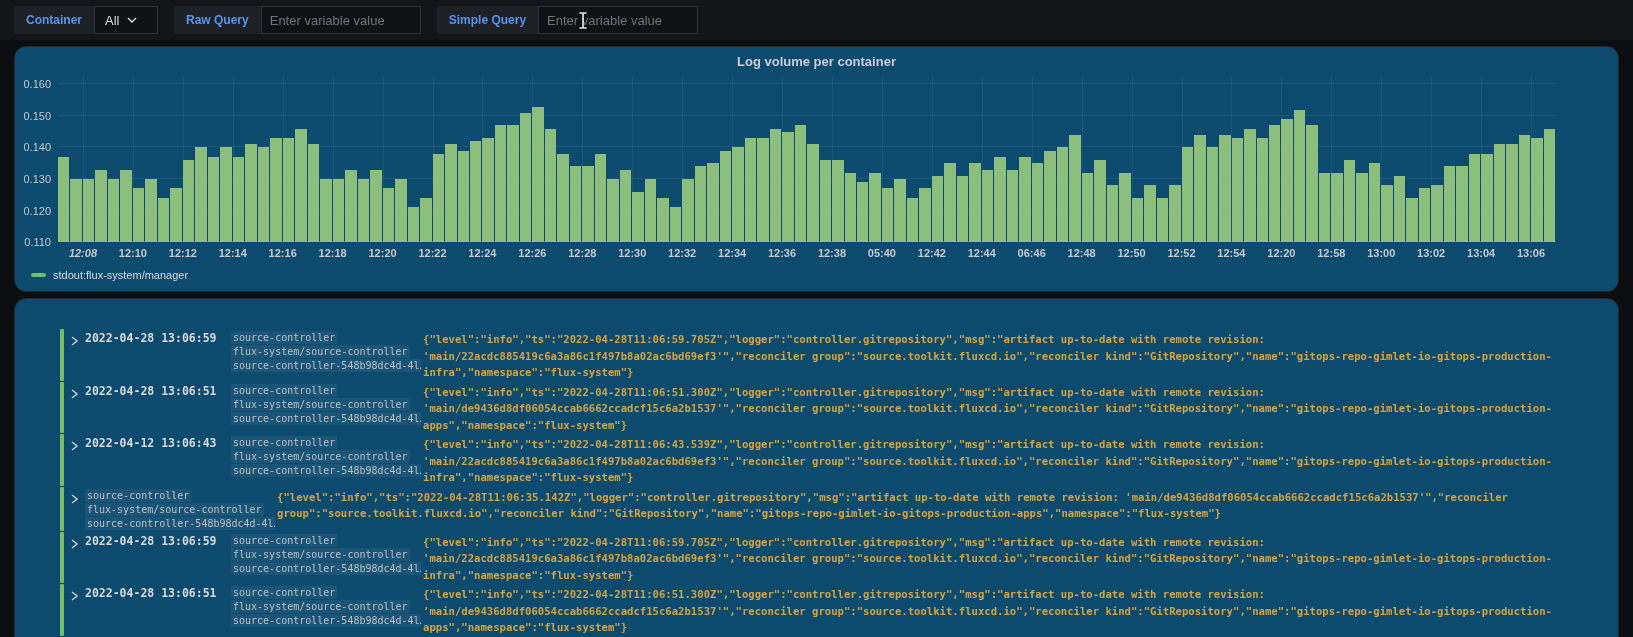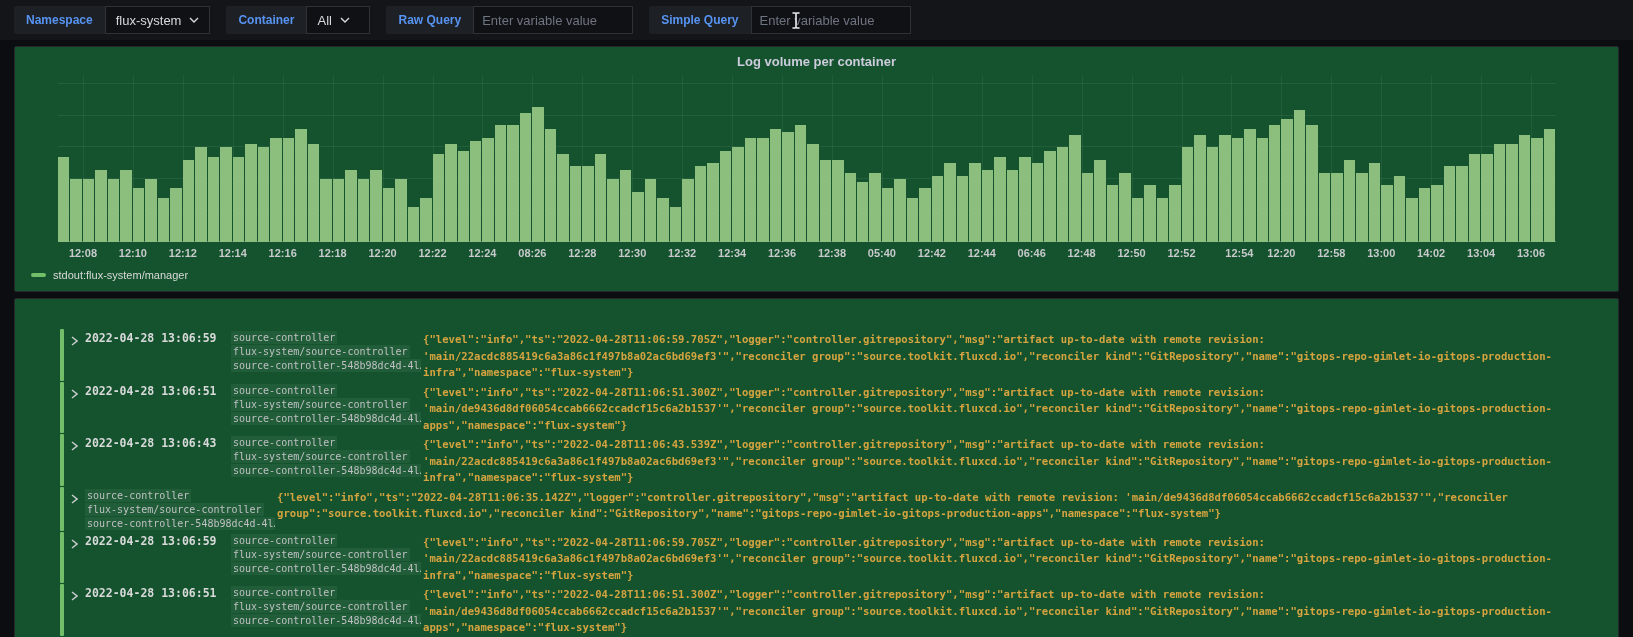--- a/index.html
+++ b/index.html
@@ -10,21 +10,21 @@
   .var-group { display:flex; align-items:stretch; height:28px; }
   .var-label { background:#1d2025; color:#5794f2; font-size:12px; font-weight:700; display:flex; align-items:center; padding:0 12px; border-radius:2px 0 0 2px; white-space:nowrap; }
   .var-select { background:#0f1115; border:1px solid #2e3238; color:#d8d9da; font-size:13px; display:flex; align-items:center; gap:8px; padding:0 10px; min-width:64px; cursor:pointer; }
   .var-input { position:relative; display:flex; }
   .var-input input { background:#0f1115; border:1px solid #2e3238; color:#d8d9da; font-size:13px; padding:0 8px; width:160px; height:28px; outline:none; font-family:"Liberation Sans","DejaVu Sans",sans-serif; }
   .var-input input::placeholder { color:#6e7480; }
   .caret-icon { display:flex; align-items:center; }
   .ibeam { position:absolute; left:40px; top:6px; }
 
   
-  .panel { position:absolute; left:14px; width:1605px; background:#14532d; border:1px solid #25282c; border-radius:2px; }
+  .panel { position:absolute; left:14px; width:1605px; background:#0c4a6e; border:1px solid #25282c; border-radius:12px; }
   .panel-title { text-align:center; color:#ccccdc; font-size:13px; font-weight:600; padding-top:7px; cursor:pointer; }
   #chart-panel { top:46px; height:246px; }
   #logs-panel  { top:298px; height:420px; overflow:hidden; }
 
   
   .plot-wrap { position:absolute; left:43px; top:28px; width:1498px; height:167px; }
   .hgrid { position:absolute; left:0; width:100%; height:1px; background:rgba(255,255,255,0.07); }
   .vgrid { position:absolute; top:0; width:1px; height:100%; background:rgba(255,255,255,0.06); }
   .axis-line { position:absolute; left:0; bottom:0; width:100%; height:1px; background:rgba(255,255,255,0.18); }
   .bars { position:absolute; left:0; bottom:0; width:100%; height:100%; display:flex; align-items:flex-end; gap:1px; }
@@ -45,31 +45,20 @@
   .row-time { width:146px; color:#d8d9da; font-family:"DejaVu Sans Mono","Liberation Mono",monospace; font-size:11.5px; font-weight:700; padding-top:2px; white-space:nowrap; }
   .row-labels { width:192px; padding-top:2px; }
   .row-labels span { display:block; width:fit-content; max-width:190px; overflow:hidden; white-space:nowrap; background:rgba(255,255,255,0.06); color:#bfc1c3; font-family:"DejaVu Sans Mono","Liberation Mono",monospace; font-size:10px; line-height:13px; padding:0 2px; margin-bottom:1px; }
   .row-msg { flex:1; color:#d5a340; font-family:"DejaVu Sans Mono","Liberation Mono",monospace; font-size:10.6px; line-height:16.5px; font-weight:700; padding-top:2px; word-break:break-word; overflow-wrap:anywhere; }
 </style>
 </head>
 <body>
 
 <div class="toolbar">
 
-  <div class="var-group">
-    <div class="var-label">Namespace</div>
-    <div class="var-select">
-      <span>flux-system</span>
-      <span class="caret-icon">
-        <svg width="10" height="6" viewBox="0 0 10 6">
-            <polyline points="1,1 5,5 9,1" fill="none" stroke="#d8d9da" stroke-width="1.4"></polyline>
-          </svg>
-      </span>
-    </div>
-  </div>
 
   <div class="var-group">
     <div class="var-label">Container</div>
     <div class="var-select">
       <span>All</span>
       <span class="caret-icon">
         <svg width="10" height="6" viewBox="0 0 10 6">
             <polyline points="1,1 5,5 9,1" fill="none" stroke="#d8d9da" stroke-width="1.4"></polyline>
           </svg>
       </span>
@@ -93,20 +82,28 @@
         </svg>
       </span>
     </div>
   </div>
 
 </div>
 
 <div class="panel" id="chart-panel">
   <div class="panel-title">Log volume per container</div>
 
+  <div class="ylabels" id="ylabels">
+      <div class="ylabel" style="bottom: 157.547px;">0.160</div>
+      <div class="ylabel" style="bottom: 126.038px;">0.150</div>
+      <div class="ylabel" style="bottom: 94.5283px;">0.140</div>
+      <div class="ylabel" style="bottom: 63.0189px;">0.130</div>
+      <div class="ylabel" style="bottom: 31.5094px;">0.120</div>
+      <div class="ylabel" style="bottom: 0px;">0.110</div>
+    </div>
 
   <div class="plot-wrap" id="plot">
       <div class="hgrid" style="bottom: 157.547px;"></div>
       <div class="hgrid" style="bottom: 126.038px;"></div>
       <div class="hgrid" style="bottom: 94.5283px;"></div>
       <div class="hgrid" style="bottom: 63.0189px;"></div>
       <div class="hgrid" style="bottom: 31.5094px;"></div>
       <div class="hgrid" style="bottom: 0px;"></div>
       <div class="vgrid" style="left: 1.66667%;"></div>
       <div class="vgrid" style="left: 5%;"></div>
@@ -257,48 +254,48 @@
         <div class="bar" style="height: 88.2264px; background: rgb(140, 190, 125);"></div>
         <div class="bar" style="height: 97.6792px; background: rgb(140, 190, 125);"></div>
         <div class="bar" style="height: 97.6792px; background: rgb(140, 190, 125);"></div>
         <div class="bar" style="height: 107.132px; background: rgb(140, 190, 125);"></div>
         <div class="bar" style="height: 103.981px; background: rgb(140, 190, 125);"></div>
         <div class="bar" style="height: 113.434px; background: rgb(140, 190, 125);"></div>
       </div>
     </div>
 
   <div class="xlabels" id="xlabels">
-      <div class="xlabel" style="left: 1.66667%;">12:08</div>
+      <div class="xlabel" style="left: 1.66667%; font-style: italic;">12:08</div>
       <div class="xlabel" style="left: 5%;">12:10</div>
       <div class="xlabel" style="left: 8.33333%;">12:12</div>
       <div class="xlabel" style="left: 11.6667%;">12:14</div>
       <div class="xlabel" style="left: 15%;">12:16</div>
       <div class="xlabel" style="left: 18.3333%;">12:18</div>
       <div class="xlabel" style="left: 21.6667%;">12:20</div>
       <div class="xlabel" style="left: 25%;">12:22</div>
       <div class="xlabel" style="left: 28.3333%;">12:24</div>
-      <div class="xlabel" style="left: 31.6667%;">08:26</div>
+      <div class="xlabel" style="left: 31.6667%;">12:26</div>
       <div class="xlabel" style="left: 35%;">12:28</div>
       <div class="xlabel" style="left: 38.3333%;">12:30</div>
       <div class="xlabel" style="left: 41.6667%;">12:32</div>
       <div class="xlabel" style="left: 45%;">12:34</div>
       <div class="xlabel" style="left: 48.3333%;">12:36</div>
       <div class="xlabel" style="left: 51.6667%;">12:38</div>
       <div class="xlabel" style="left: 55%;">05:40</div>
       <div class="xlabel" style="left: 58.3333%;">12:42</div>
       <div class="xlabel" style="left: 61.6667%;">12:44</div>
       <div class="xlabel" style="left: 65%;">06:46</div>
       <div class="xlabel" style="left: 68.3333%;">12:48</div>
       <div class="xlabel" style="left: 71.6667%;">12:50</div>
       <div class="xlabel" style="left: 75%;">12:52</div>
-      <div class="xlabel" style="left: 78.3333%; margin-left: 8px;">12:54</div>
+      <div class="xlabel" style="left: 78.3333%;">12:54</div>
       <div class="xlabel" style="left: 81.6667%;">12:20</div>
       <div class="xlabel" style="left: 85%;">12:58</div>
       <div class="xlabel" style="left: 88.3333%;">13:00</div>
-      <div class="xlabel" style="left: 91.6667%;">14:02</div>
+      <div class="xlabel" style="left: 91.6667%;">13:02</div>
       <div class="xlabel" style="left: 95%;">13:04</div>
       <div class="xlabel" style="left: 98.3333%;">13:06</div>
     </div>
 
   <div class="legend">
     <span class="legend-swatch"></span>
     <span class="legend-label">stdout:flux-system/manager</span>
   </div>
 </div>
 
@@ -328,21 +325,21 @@
           <span>flux-system/source-controller</span>
           <span>source-controller-548b98dc4d-4l…</span>
         </div>
         <div class="row-msg">{"level":"info","ts":"2022-04-28T11:06:51.300Z","logger":"controller.gitrepository","msg":"artifact up-to-date with remote revision: 'main/de9436d8df06054ccab6662ccadcf15c6a2b1537'","reconciler group":"source.toolkit.fluxcd.io","reconciler kind":"GitRepository","name":"gitops-repo-gimlet-io-gitops-production-apps","namespace":"flux-system"}</div>
       </div>
       <div class="log-row">
         <div class="row-bar"></div>
         <div class="row-chevron"><svg width="7" height="10" viewBox="0 0 7 10">
             <polyline points="1,1 6,5 1,9" fill="none" stroke="#c7c9cc" stroke-width="1.5"></polyline>
           </svg></div>
-        <div class="row-time">2022-04-28 13:06:43</div>
+        <div class="row-time">2022-04-12 13:06:43</div>
         <div class="row-labels">
           <span>source-controller</span>
           <span>flux-system/source-controller</span>
           <span>source-controller-548b98dc4d-4l…</span>
         </div>
         <div class="row-msg">{"level":"info","ts":"2022-04-28T11:06:43.539Z","logger":"controller.gitrepository","msg":"artifact up-to-date with remote revision: 'main/22acdc885419c6a3a86c1f497b8a02ac6bd69ef3'","reconciler group":"source.toolkit.fluxcd.io","reconciler kind":"GitRepository","name":"gitops-repo-gimlet-io-gitops-production-infra","namespace":"flux-system"}</div>
       </div>
       <div class="log-row">
         <div class="row-bar"></div>
         <div class="row-chevron"><svg width="7" height="10" viewBox="0 0 7 10">

